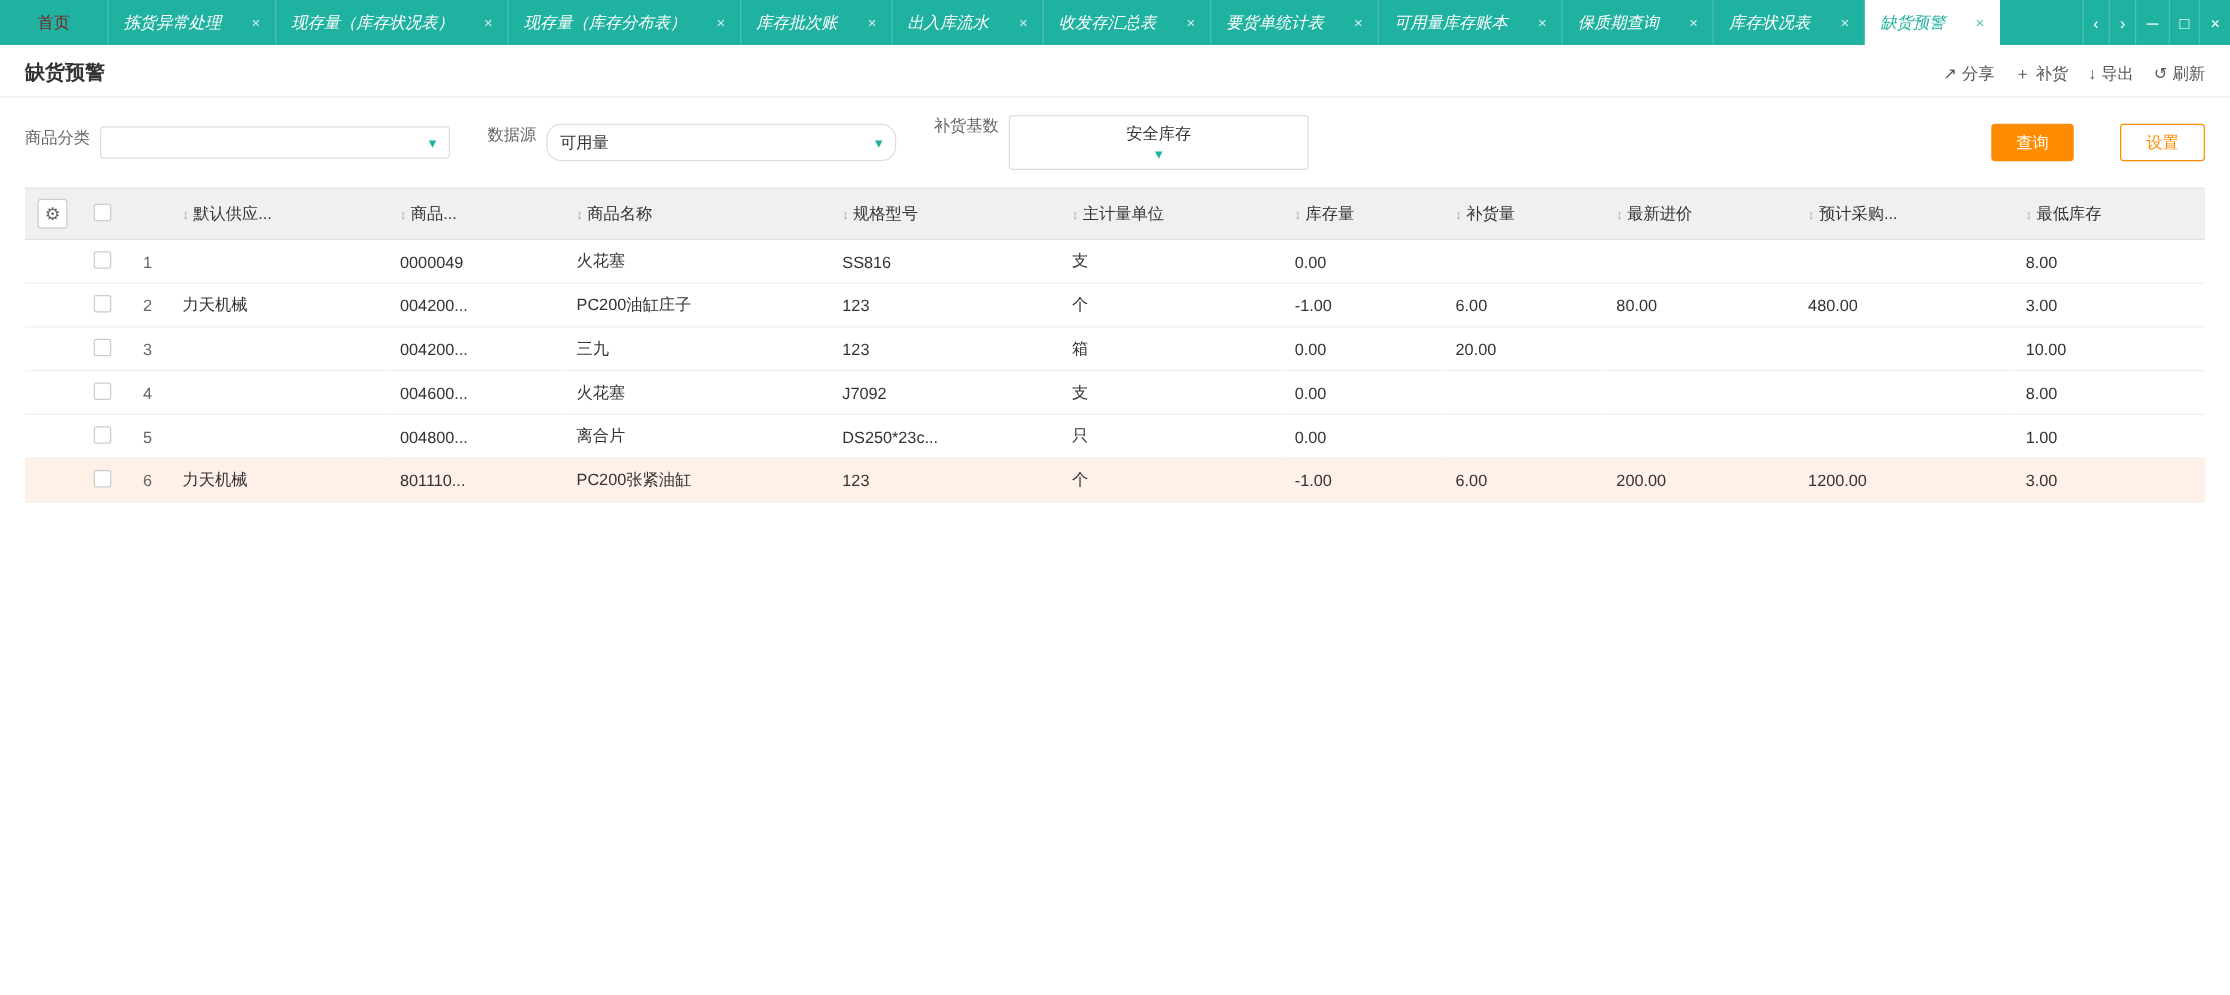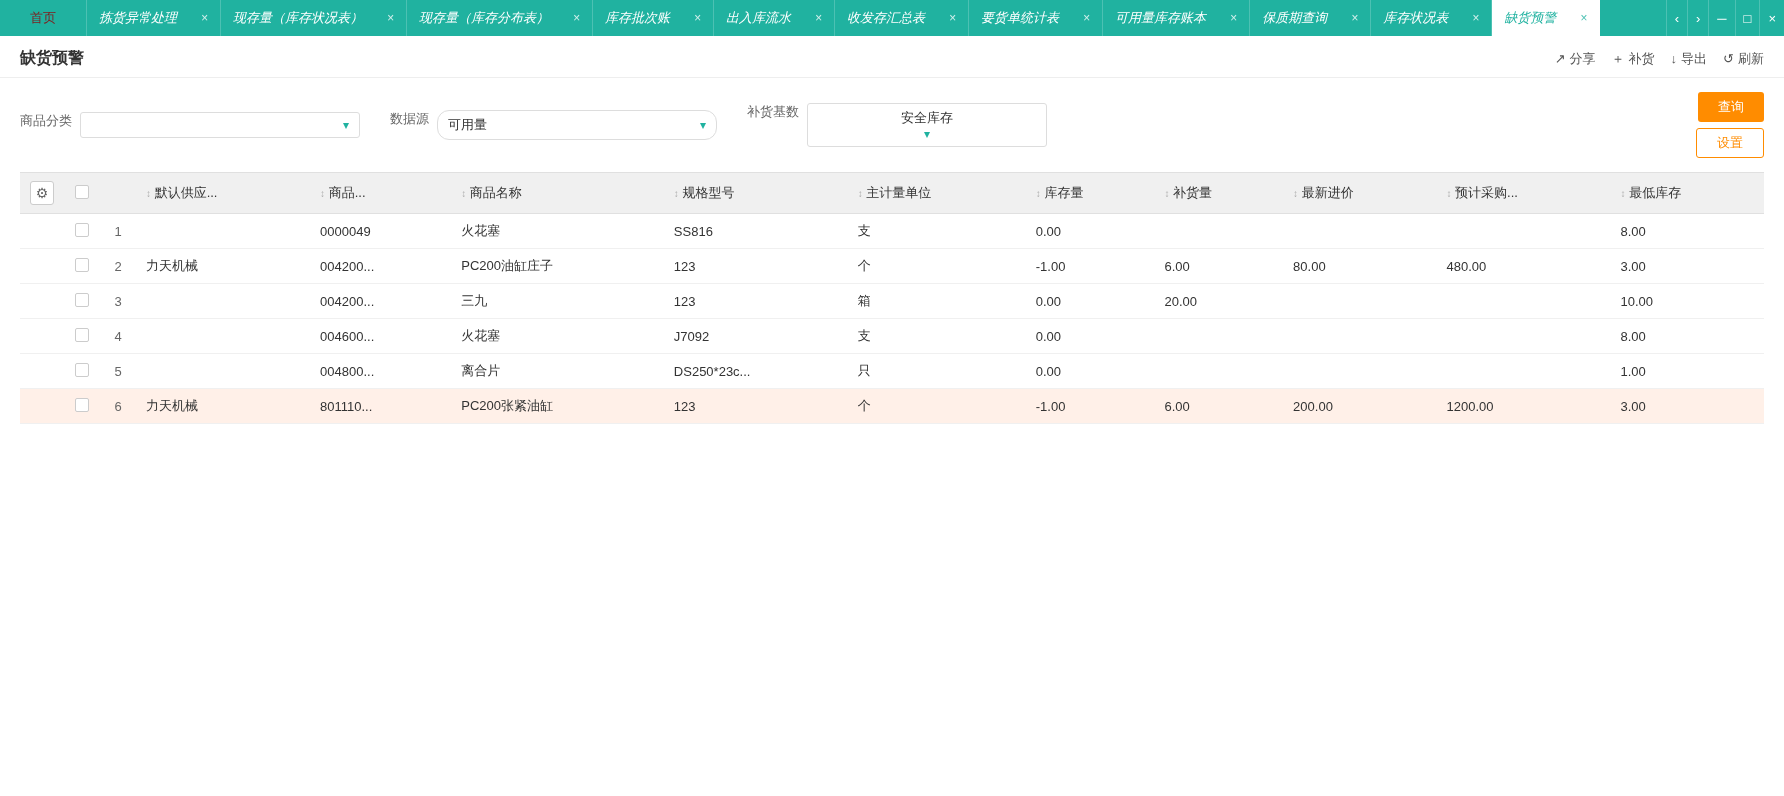--- a/index.html
+++ b/index.html
@@ -120,21 +120,21 @@
       min-width: 200px;
       cursor: pointer;
       background: #fff;
       justify-content: space-between;
     }
     .filter-select .arrow { color: #20b2a0; font-size: 12px; }
     .filter-value { color: #333; font-size: 13px; }
     .filter-actions {
       margin-left: auto;
       display: flex;
-      flex-direction: column;
+      flex-direction: row;
       gap: 6px;
       align-items: flex-end;
     }
     .btn-query {
       background: #ff8c00;
       color: #fff;
       border: none;
       border-radius: 3px;
       padding: 6px 20px;
       cursor: pointer;

